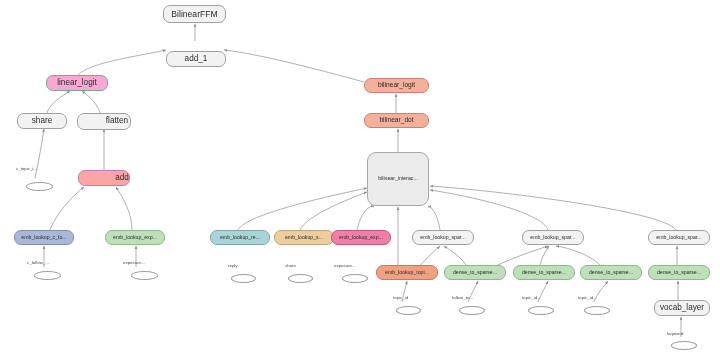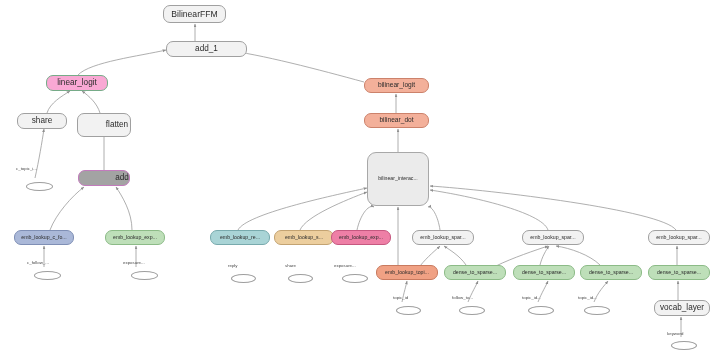--- a/index.html
+++ b/index.html
@@ -26,21 +26,21 @@
     box-shadow:0 0 0 0 rgba(0,0,0,0);
   }
   .node.small{font-size:5.2px;}
   .node.mid{font-size:6.6px;}
   .node.big{font-size:8.2px;}
   .node.huge{font-size:8.6px;}
   .grey{background:#f2f2f2;border-color:#a0a0a0;}
   .greybox{background:#ebebeb;border-color:#a8a8a8;border-radius:9px;}
   .green{background:#f9a8d4;border-color:#76ab88;}
   .green2{background:#bedfb9;border-color:#8cbb87;}
-  .magenta{background:#a3a3a3;border-color:#c27bbc;padding-left:36px;}
+  .magenta{background:#fca5a5;border-color:#c27bbc;padding-left:36px;}
   .salmon{background:#f3b09a;border-color:#cc826b;}
   .blue{background:#aab8d8;border-color:#7f8fb5;}
   .teal{background:#a9d4d6;border-color:#78aaad;}
   .tan{background:#ecce9e;border-color:#c3a372;}
   .pink{background:#ee7fa6;border-color:#c65880;}
   .orange{background:#f0a184;border-color:#c87a5f;}
   .ell{
     position:absolute;
     border:1px solid #9e9e9e;
     border-radius:50%;
@@ -96,24 +96,24 @@
         <path d="M402,302 C404,292 406,286 407,281" fill="none" stroke="#9a9a9a" stroke-width="0.8" marker-end="url(#arrow)"></path>
         <path d="M468,302 C472,292 476,286 478,281" fill="none" stroke="#9a9a9a" stroke-width="0.8" marker-end="url(#arrow)"></path>
         <path d="M538,302 C542,292 546,286 548,281" fill="none" stroke="#9a9a9a" stroke-width="0.8" marker-end="url(#arrow)"></path>
         <path d="M594,302 C598,292 604,286 608,281" fill="none" stroke="#9a9a9a" stroke-width="0.8" marker-end="url(#arrow)"></path>
         <path d="M678,300 L678,281" fill="none" stroke="#9a9a9a" stroke-width="0.8" marker-end="url(#arrow)"></path>
         <path d="M681,337 L681,317" fill="none" stroke="#9a9a9a" stroke-width="0.8" marker-end="url(#arrow)"></path>
       </g>
   </svg>
   <div id="node-layer">
       <div class="node grey huge" style="left: 163px; top: 5px; width: 63px; height: 18px;">BilinearFFM</div>
-      <div class="node grey big" style="left: 166px; top: 41px; width: 81px; height: 16px;">add_1</div>
+      <div class="node grey big" style="left: 166px; top: 51px; width: 60px; height: 16px;">add_1</div>
       <div class="node green big" style="left: 46px; top: 75px; width: 62px; height: 16px;">linear_logit</div>
       <div class="node grey big" style="left: 17px; top: 113px; width: 50px; height: 16px;">share</div>
-      <div class="node grey big" style="left: 77px; top: 113px; width: 54px; height: 24px; padding-left: 26px;">flatten</div>
+      <div class="node grey big" style="left: 77px; top: 113px; width: 54px; height: 17px; padding-left: 26px;">flatten</div>
       <div class="node magenta big" style="left: 78px; top: 170px; width: 52px; height: 16px;">add</div>
       <div class="node salmon mid" style="left: 364px; top: 78px; width: 65px; height: 15px;">bilinear_logit</div>
       <div class="node salmon mid" style="left: 364px; top: 113px; width: 65px; height: 15px;">bilinear_dot</div>
       <div class="node greybox small" style="left: 367px; top: 152px; width: 62px; height: 54px; align-items: center;">bilinear_interac...</div>
       <div class="node blue small" style="left: 14px; top: 230px; width: 60px; height: 15px;">emb_lookup_c_fo...</div>
       <div class="node green2 small" style="left: 105px; top: 230px; width: 60px; height: 15px;">emb_lookup_exp...</div>
       <div class="node teal small" style="left: 210px; top: 230px; width: 60px; height: 15px;">emb_lookup_re...</div>
       <div class="node tan small" style="left: 274px; top: 230px; width: 60px; height: 15px;">emb_lookup_s...</div>
       <div class="node pink small" style="left: 331px; top: 230px; width: 60px; height: 15px;">emb_lookup_exp...</div>
       <div class="node grey small" style="left: 412px; top: 230px; width: 62px; height: 15px;">emb_lookup_spar...</div>

